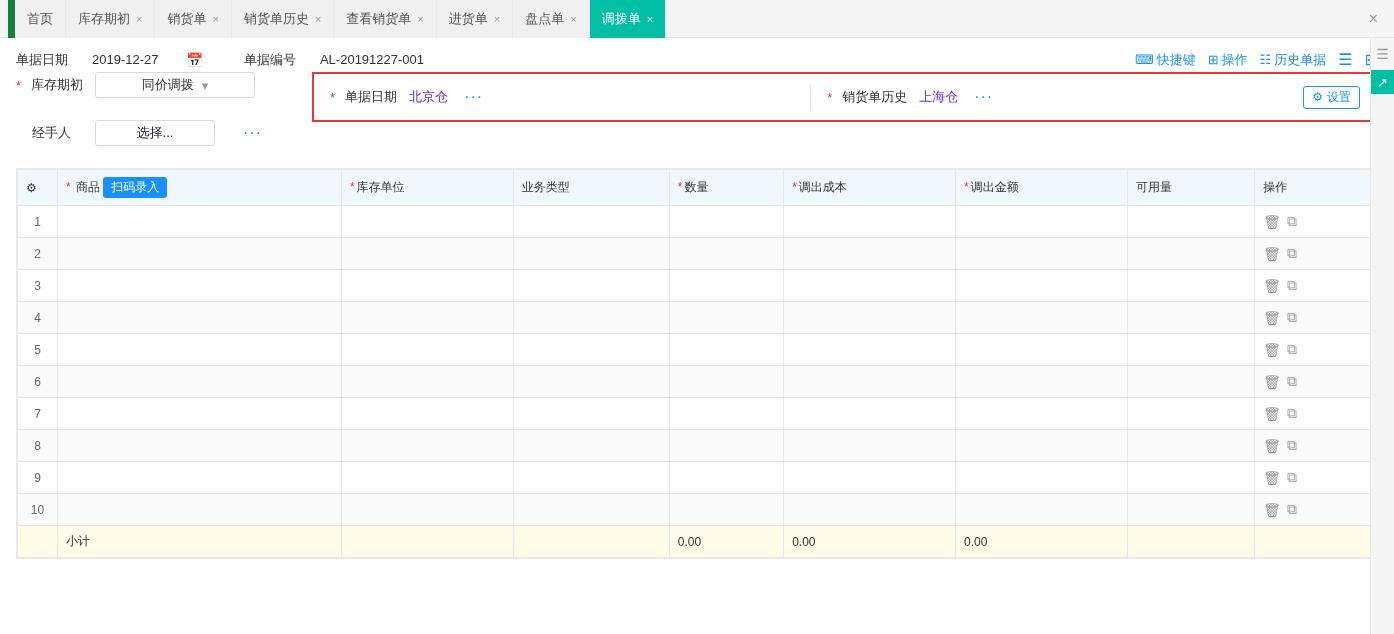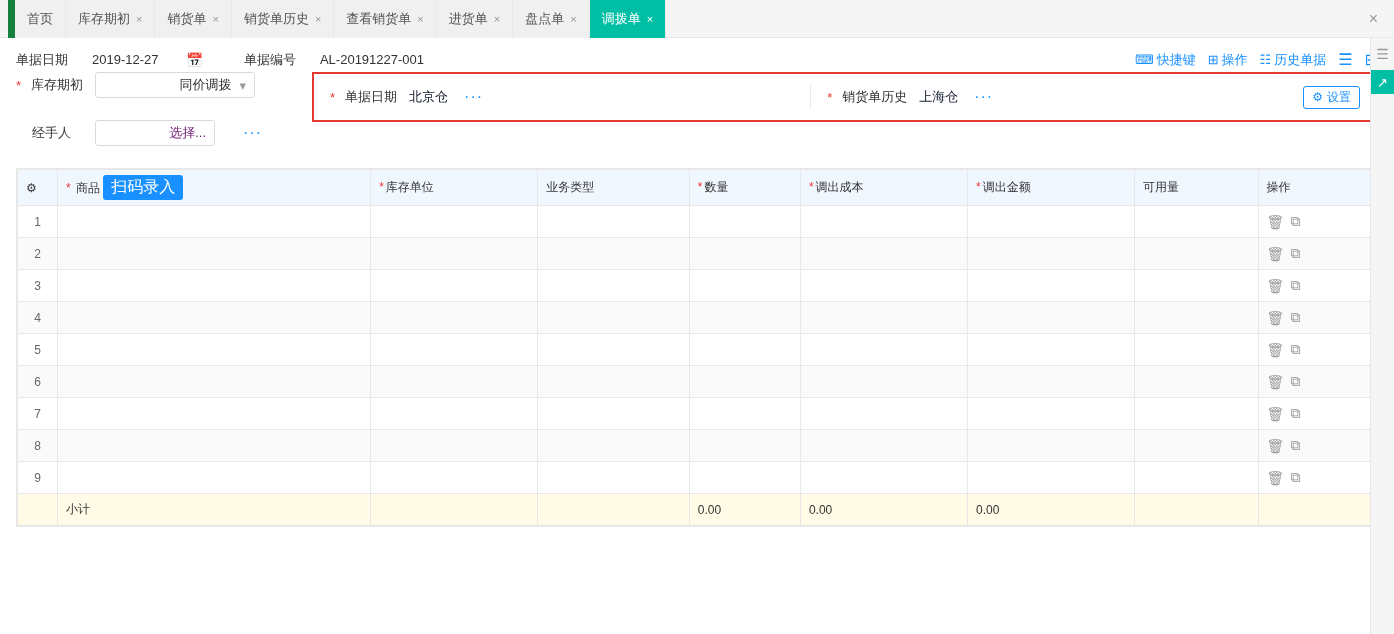--- a/index.html
+++ b/index.html
@@ -105,21 +105,21 @@
       flex: 1;
     }
     .warehouse-divider {
       width: 1px;
       height: 24px;
       background: #e8e8e8;
       margin: 0 16px;
     }
     .required-star { color: #e53935; margin-right: 2px; }
     .field-name { color: #333; }
-    .field-val { color: #0f172a; margin-left: 4px; font-family: Liberation Mono, monospace; }
+    .field-val { color: #6d28d9; margin-left: 4px; font-family: Liberation Mono, monospace; }
     .more-btn {
       color: #1890ff;
       cursor: pointer;
       margin-left: 8px;
       font-size: 16px;
       letter-spacing: 1px;
     }
     .settings-btn {
       display: flex;
       align-items: center;
@@ -140,33 +140,33 @@
       margin-bottom: 12px;
       gap: 8px;
     }
     .select-field {
       display: flex;
       align-items: center;
       border: 1px solid #d9d9d9;
       border-radius: 3px;
       padding: 3px 8px;
       min-width: 160px;
-      justify-content: flex-end;
+      justify-content: center;
       cursor: pointer;
     }
     .select-arrow { color: #999; margin-left: 8px; }
 
     
     .person-row {
       display: flex;
       align-items: center;
       gap: 20px;
       margin-bottom: 12px;
     }
-    .person-placeholder { color: #701a75; }
+    .person-placeholder { color: #0f172a; }
 
     
     .table-container {
       border: 1px solid #e8e8e8;
       overflow-x: auto;
     }
     .data-table {
       width: 100%;
       border-collapse: collapse;
       font-size: 12px;
@@ -220,21 +220,21 @@
       cursor: pointer;
       color: #999;
       font-size: 14px;
     }
     .scan-btn {
       background: #1890ff;
       color: #fff;
       border: none;
       border-radius: 3px;
       padding: 2px 8px;
-      font-size: 16px;
+      font-size: 12px;
       cursor: pointer;
       white-space: nowrap;
     }
     .col-settings { width: 36px; text-align: center; }
 
     
     .right-sidebar {
       position: fixed;
       right: 0;
       top: 38px;
@@ -532,20 +532,36 @@
       <td></td>
       <td></td>
       <td></td>
       <td>
         <div class="action-cell">
           <span class="action-icon">🗑</span>
           <span class="action-icon">⧉</span>
         </div>
       </td>
     </tr>
+          <tr>
+      <td class="row-num">10</td>
+      <td></td>
+      <td></td>
+      <td></td>
+      <td></td>
+      <td></td>
+      <td></td>
+      <td></td>
+      <td>
+        <div class="action-cell">
+          <span class="action-icon">🗑</span>
+          <span class="action-icon">⧉</span>
+        </div>
+      </td>
+    </tr>
         </tbody>
       <tfoot>
         <tr>
           <td></td>
           <td>小计</td>
           <td></td>
           <td></td>
           <td>0.00</td>
           <td>0.00</td>
           <td>0.00</td>

